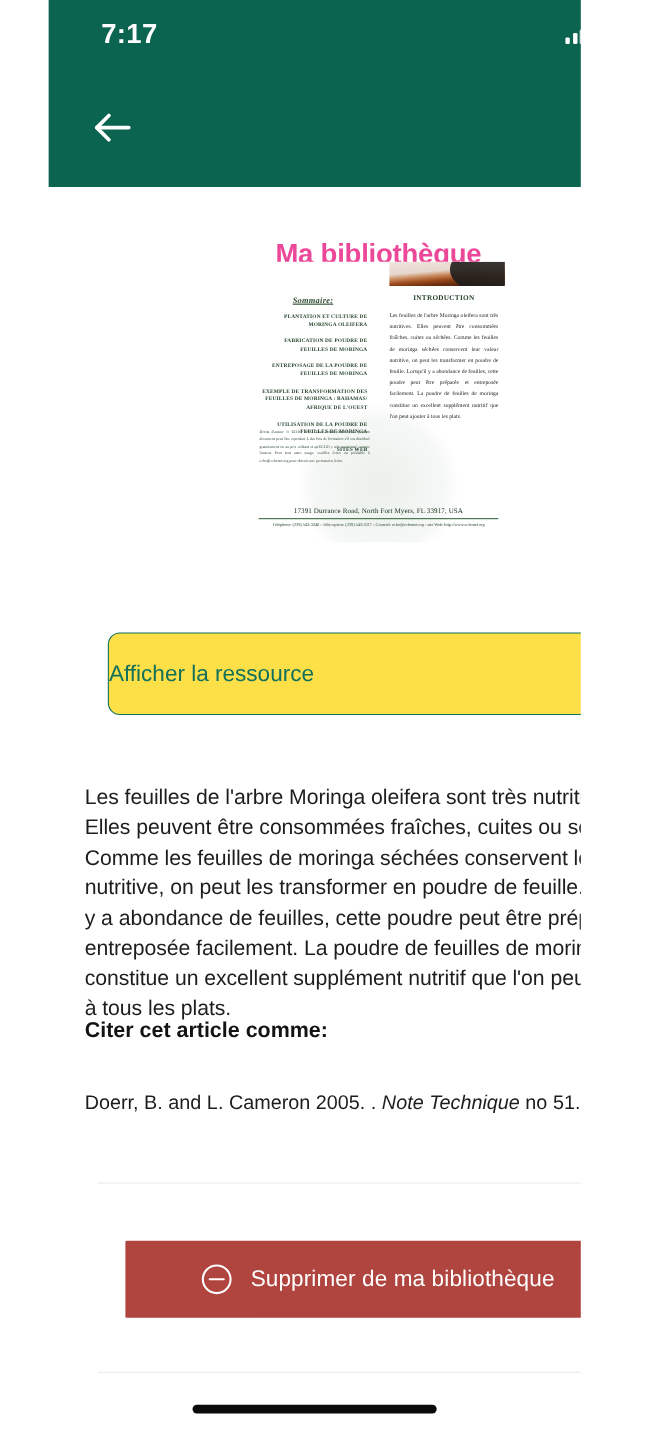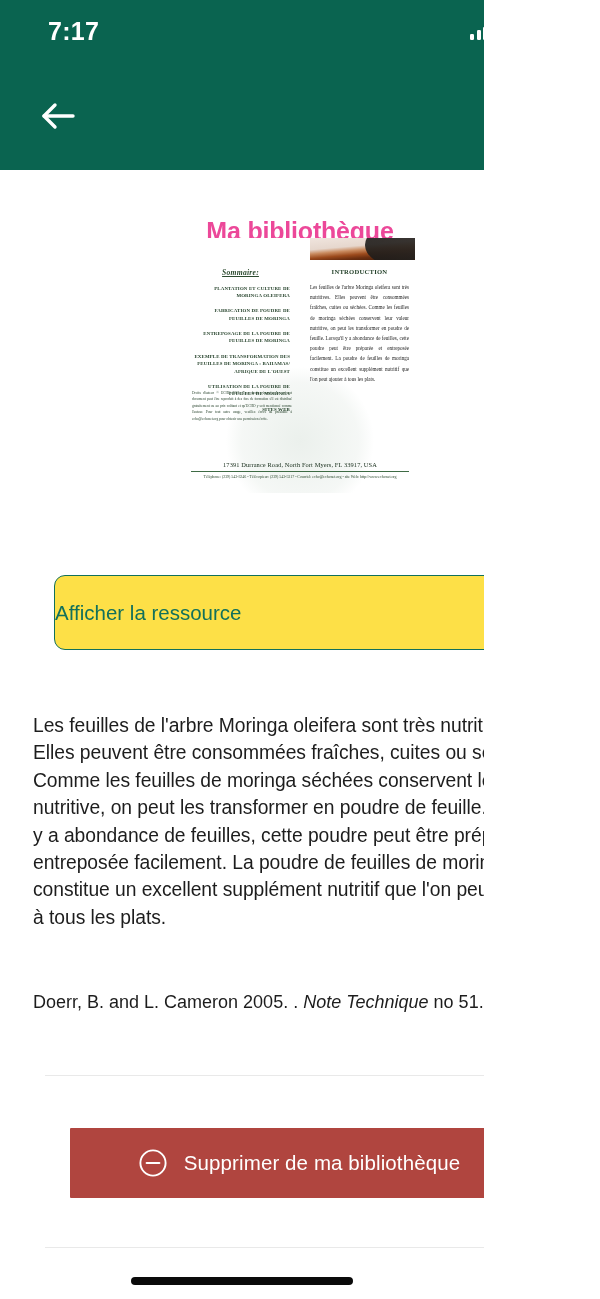--- a/index.html
+++ b/index.html
@@ -11,20 +11,21 @@
     font-family: "Liberation Sans", sans-serif;
     -webkit-font-smoothing: antialiased;
   }
 
   .screen {
     position: relative;
     width: 484px;
     height: 1299px;
     background: #ffffff;
     overflow: hidden;
+    margin-left: 44px;
   }
 
   
   .header {
     position: absolute;
     top: 0; left: 0;
     width: 600px;
     height: 170px;
     background: #0a6450;
   }
@@ -420,20 +421,21 @@
       </div>
     </div>
   </div>
 
   <div class="view-btn">
     <span>Afficher la ressource</span>
   </div>
 
   <div class="body-text">Les feuilles de l'arbre Moringa oleifera sont très nutritives. Elles peuvent être consommées fraîches, cuites ou séchées. Comme les feuilles de moringa séchées conservent leur valeur nutritive, on peut les transformer en poudre de feuille. Lorsqu'il y a abondance de feuilles, cette poudre peut être préparée et entreposée facilement. La poudre de feuilles de moringa constitue un excellent supplément nutritif que l'on peut ajouter à tous les plats.</div>
 
+  <div class="cite-heading">Citer cet article comme:</div>
   <div class="cite-text"><span>Doerr, B. and L. Cameron 2005. . </span><em>Note Technique</em><span> no 51.</span></div>
 
   <div class="divider top"></div>
 
   <div class="delete-btn">
     <svg width="30" height="30" viewBox="0 0 30 30">
       <circle cx="15" cy="15" r="12.6" stroke="#fff" stroke-width="1.9" fill="none"></circle>
       <path d="M8.6 15 H21.4" stroke="#fff" stroke-width="1.9" stroke-linecap="round"></path>
     </svg>
     <span class="delete-label">Supprimer de ma bibliothèque</span>

